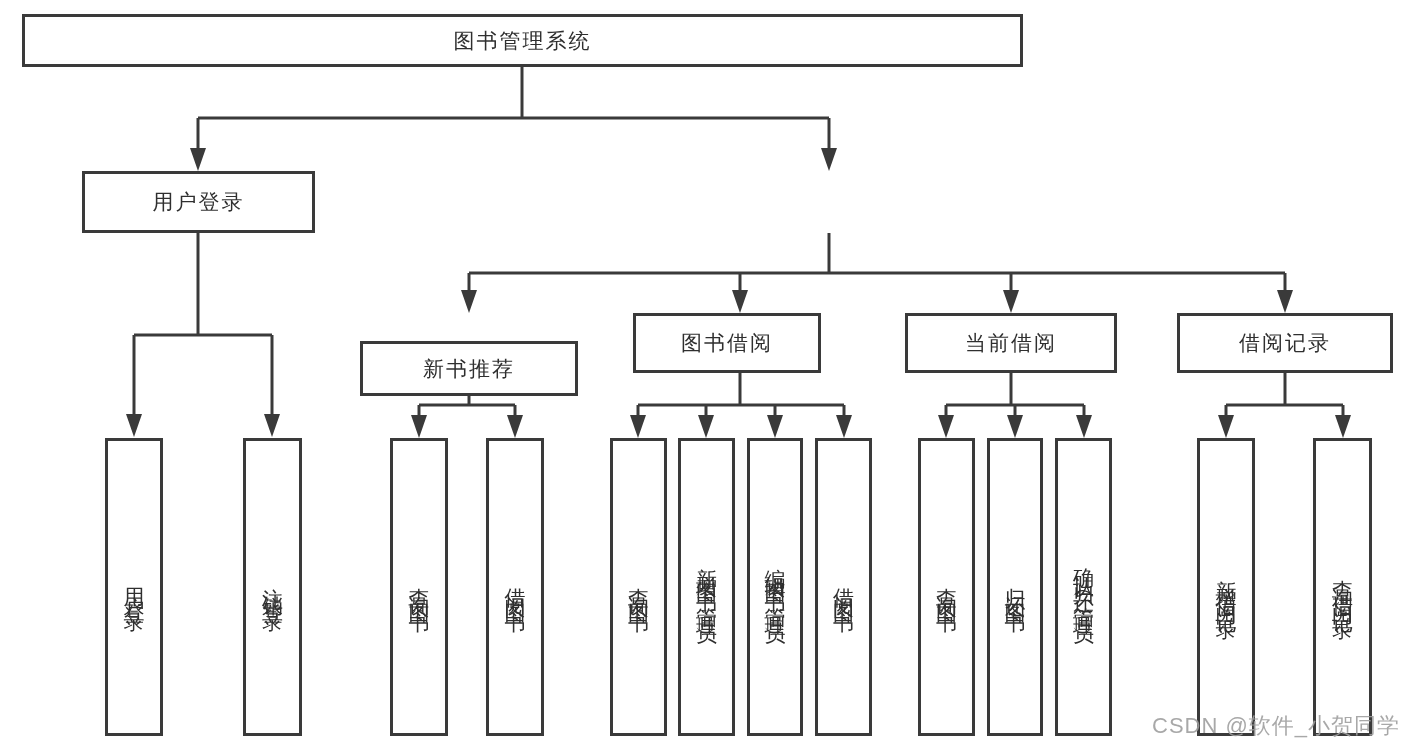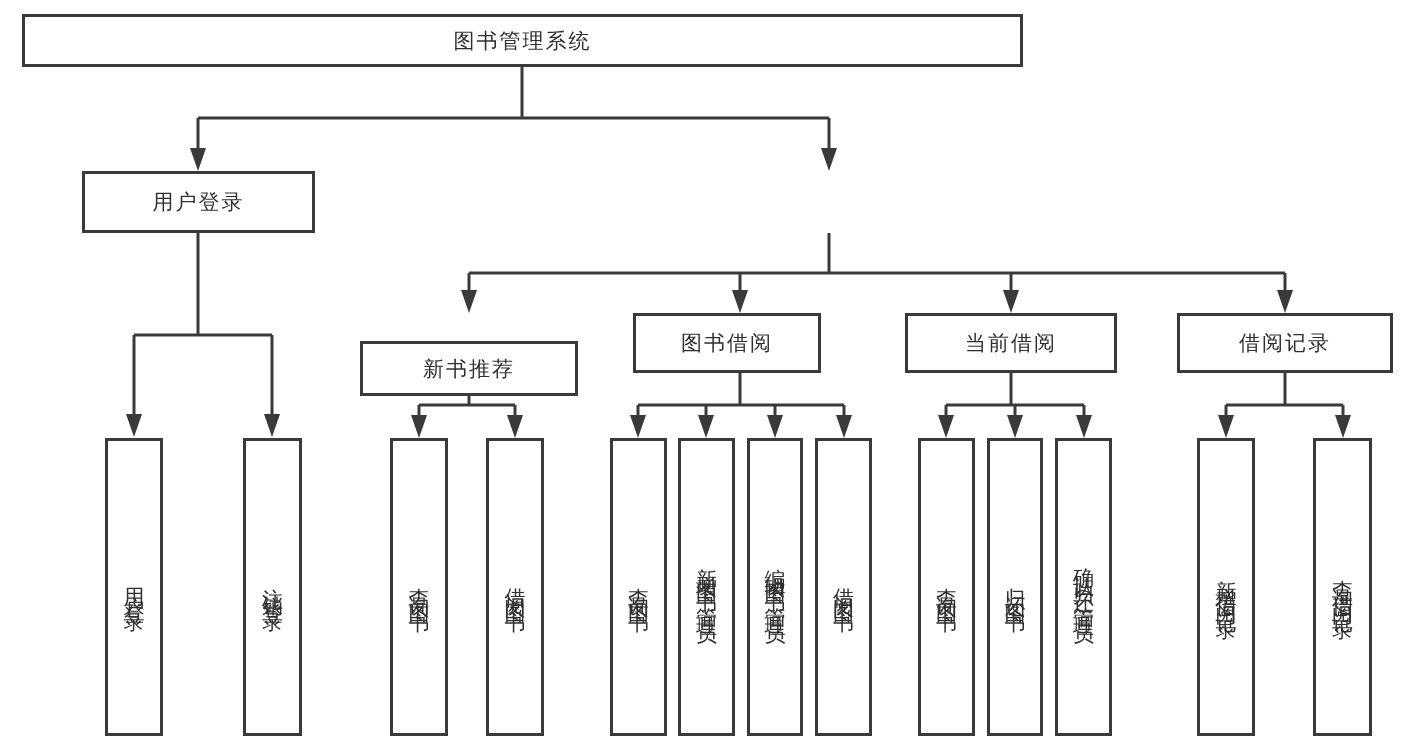--- a/index.html
+++ b/index.html
@@ -175,14 +175,15 @@
     <span>确认归还（管理员）</span>
   </div>
 
   <div class="node leaf f-5a">
     <span>新增借阅记录</span>
   </div>
   <div class="node leaf f-5b">
     <span>查询借阅记录</span>
   </div>
 
+  <div class="watermark">CSDN @软件_小贺同学</div>
 
 </div>
 
 </body></html>

